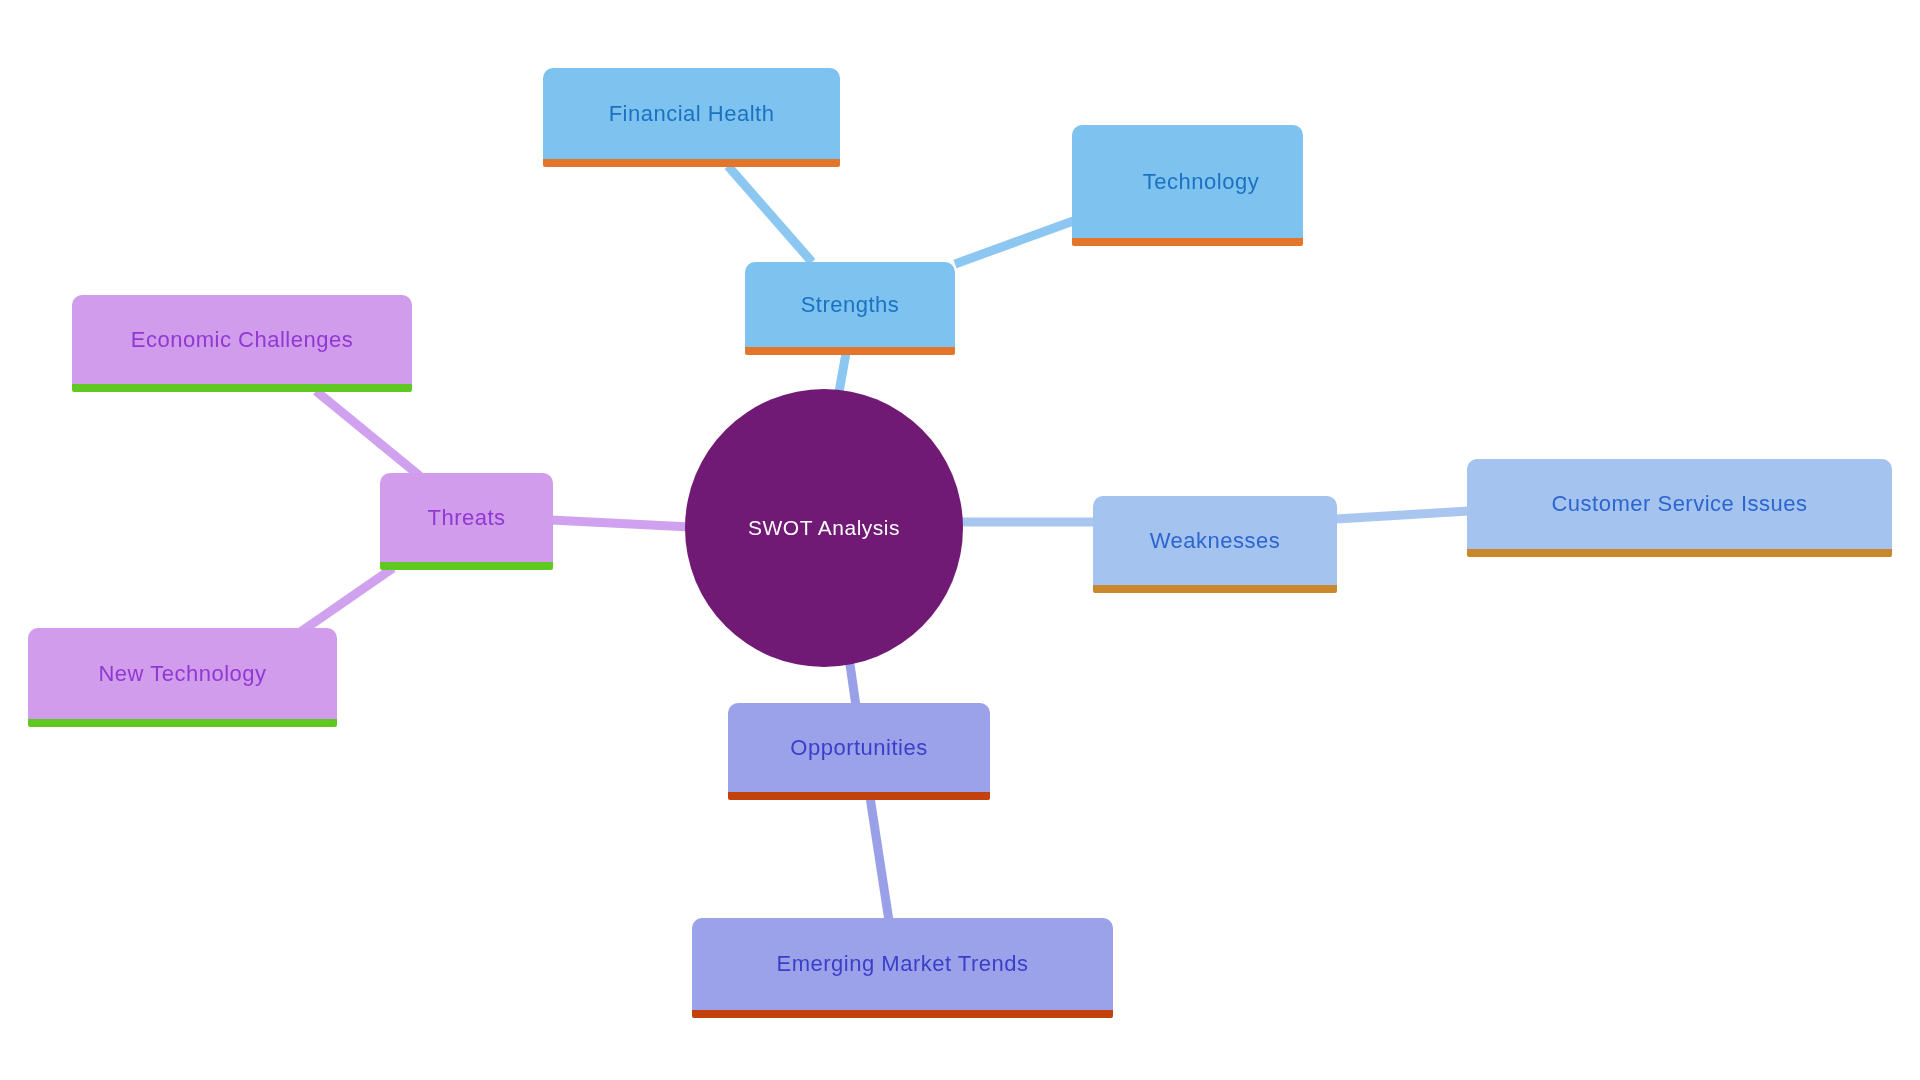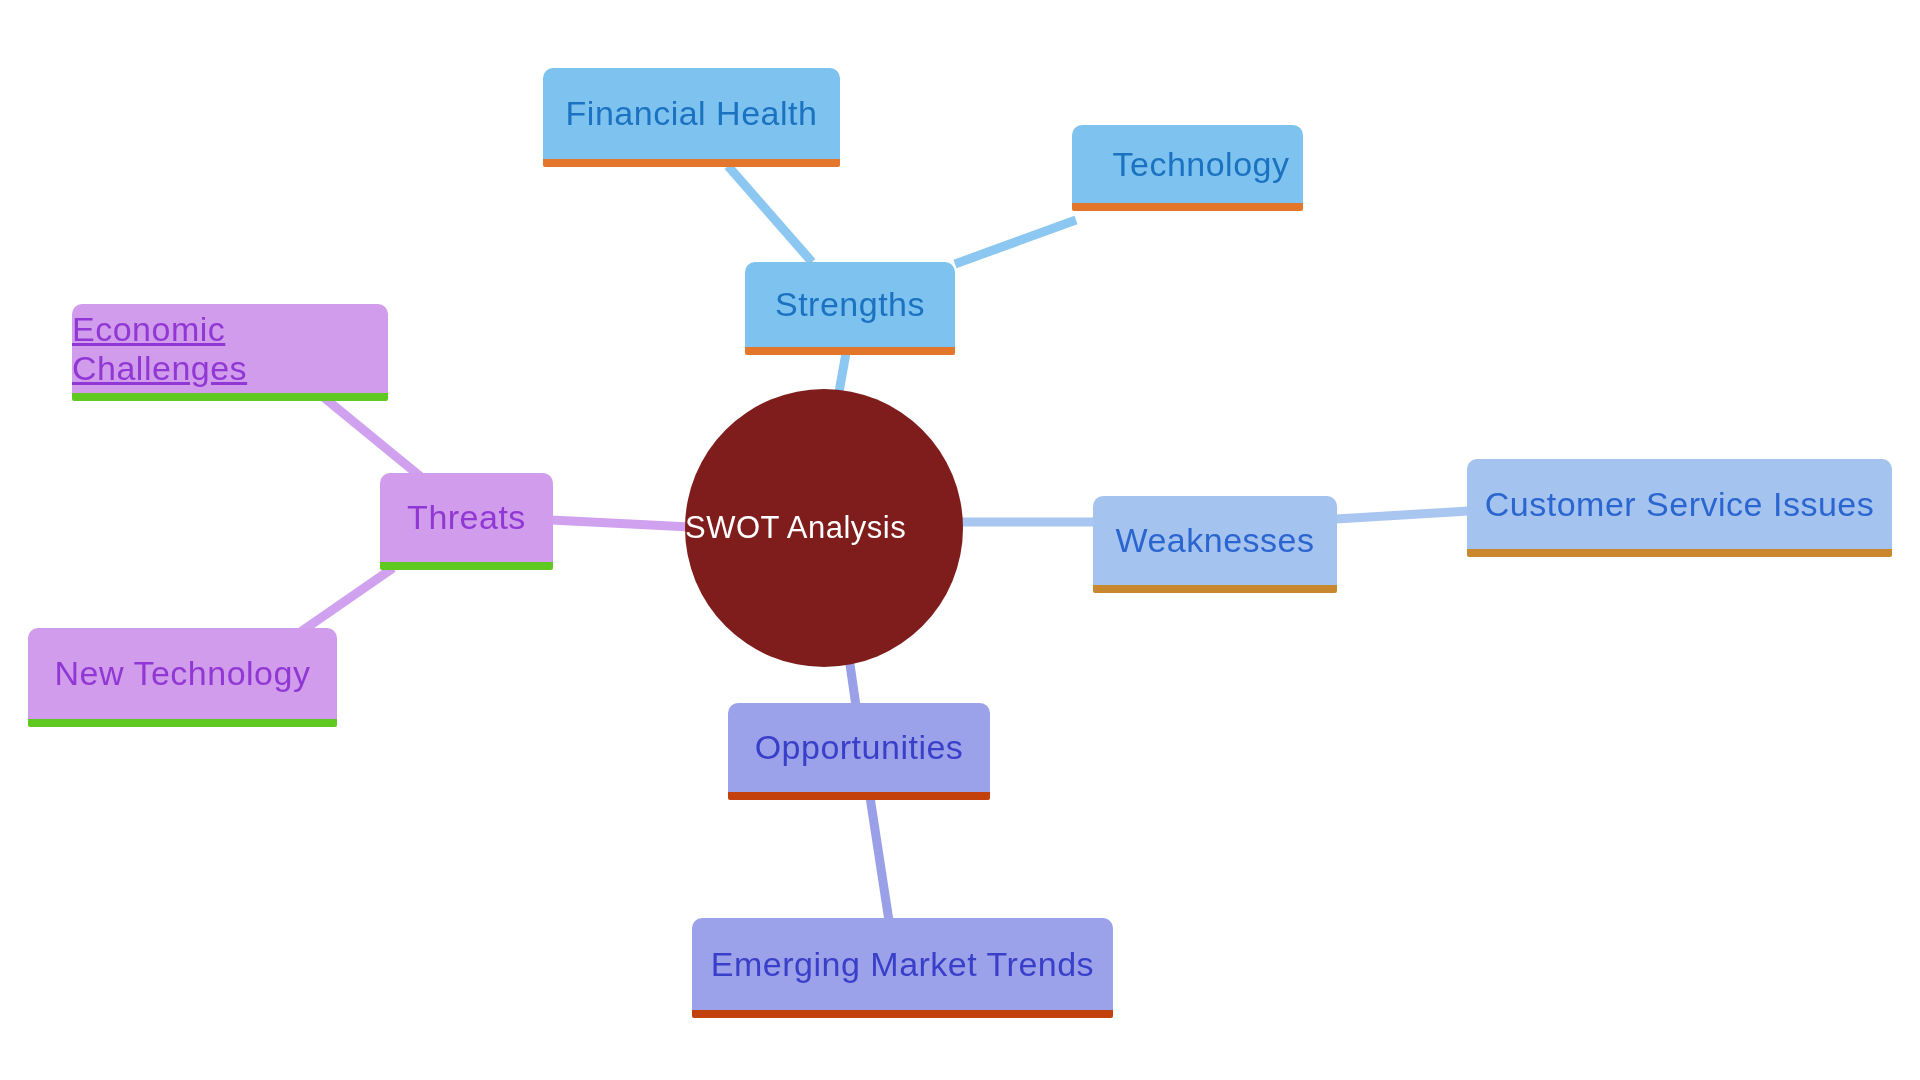--- a/index.html
+++ b/index.html
@@ -26,56 +26,57 @@
   .edge-weak     { stroke: #a9c6f0; stroke-width: 9; }
   .edge-threat   { stroke: #d0a1ef; stroke-width: 9; }
   .edge-opp      { stroke: #9aa0e8; stroke-width: 9; }
 
   .node {
     position: absolute;
     display: flex;
     align-items: center;
     justify-content: center;
     border-radius: 10px 10px 2px 2px;
-    font-size: 34px;
+    font-size: 22px;
     letter-spacing: 0.5px;
     cursor: pointer;
     box-sizing: border-box;
   }
 
   
   .g-sky    { background: #7ec2f0; color: #1b72c0; border-bottom: 8px solid #e4762c; }
   .g-weak   { background: #a5c3ef; color: #2b65d0; border-bottom: 8px solid #c9872e; }
   .g-threat { background: #d09ceb; color: #9138d4; border-bottom: 8px solid #5fc922; }
   .g-opp    { background: #9ca2e9; color: #3a3fc9; border-bottom: 8px solid #c2410c; }
 
   
   .n-financial-health        { left:  543px; top:  68px; width: 297px; height:  99px; }
-  .n-technology              { left: 1072px; top: 125px; width: 231px; height:  86px; padding-left: 27px; }
+  .n-technology              { left: 1072px; top: 125px; width: 231px; height:  121px; padding-left: 27px; }
   .n-strengths               { left:  745px; top: 262px; width: 210px; height:  93px; }
   .n-weaknesses              { left: 1093px; top: 496px; width: 244px; height:  97px; }
   .n-customer-service-issues { left: 1467px; top: 445px; width: 425px; height:  98px; margin-top: 14px; }
   .n-threats                 { left:  380px; top: 473px; width: 173px; height:  97px; }
-  .n-economic-challenges     { left:   72px; top: 304px; width: 316px; height:  97px; text-decoration: underline; }
+  .n-economic-challenges     { left:   72px; top: 295px; width: 340px; height:  97px; }
   .n-new-regulations         { left:   28px; top: 628px; width: 309px; height:  99px; }
   .n-opportunities           { left:  728px; top: 703px; width: 262px; height:  97px; }
   .n-emerging-market-trends  { left:  692px; top: 918px; width: 421px; height: 100px; }
 
   .center-node {
     position: absolute;
     left: 685px;
     top: 389px;
     width: 278px;
     height: 278px;
     border-radius: 50%;
-    background: #7f1d1d;
+    background: #701a75;
     color: #ffffff;
     display: flex;
     align-items: center;
-    font-size: 31px;
+    justify-content: center;
+    font-size: 21px;
     letter-spacing: 0.5px;
     cursor: pointer;
   }
   .node-label { pointer-events: none; }
 </style>
 </head>
 <body>
 
 <div class="canvas">
 

